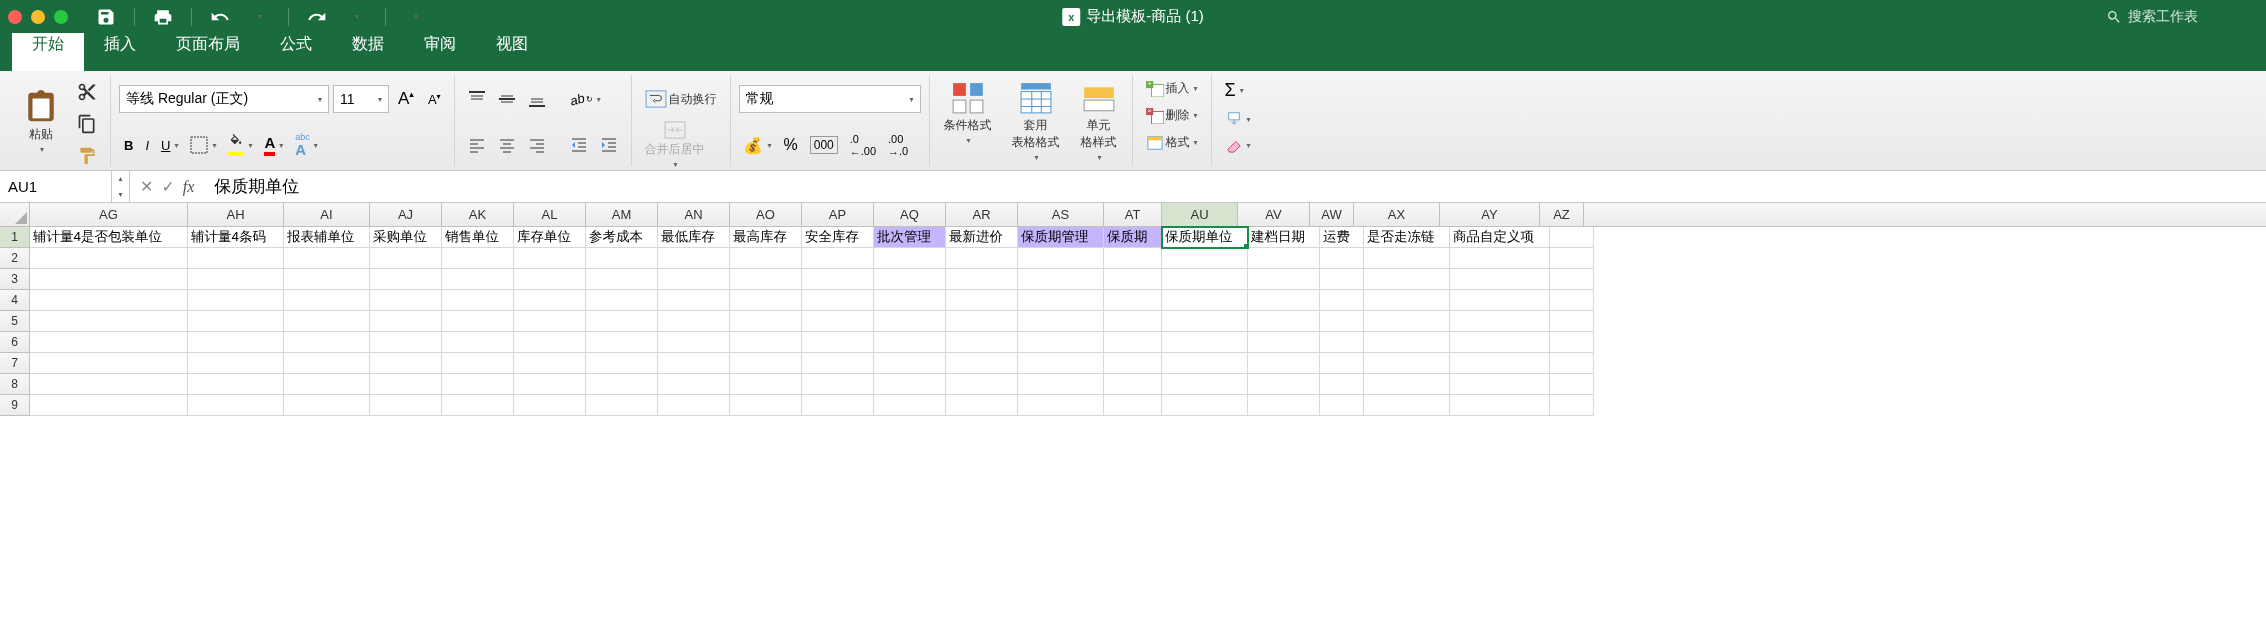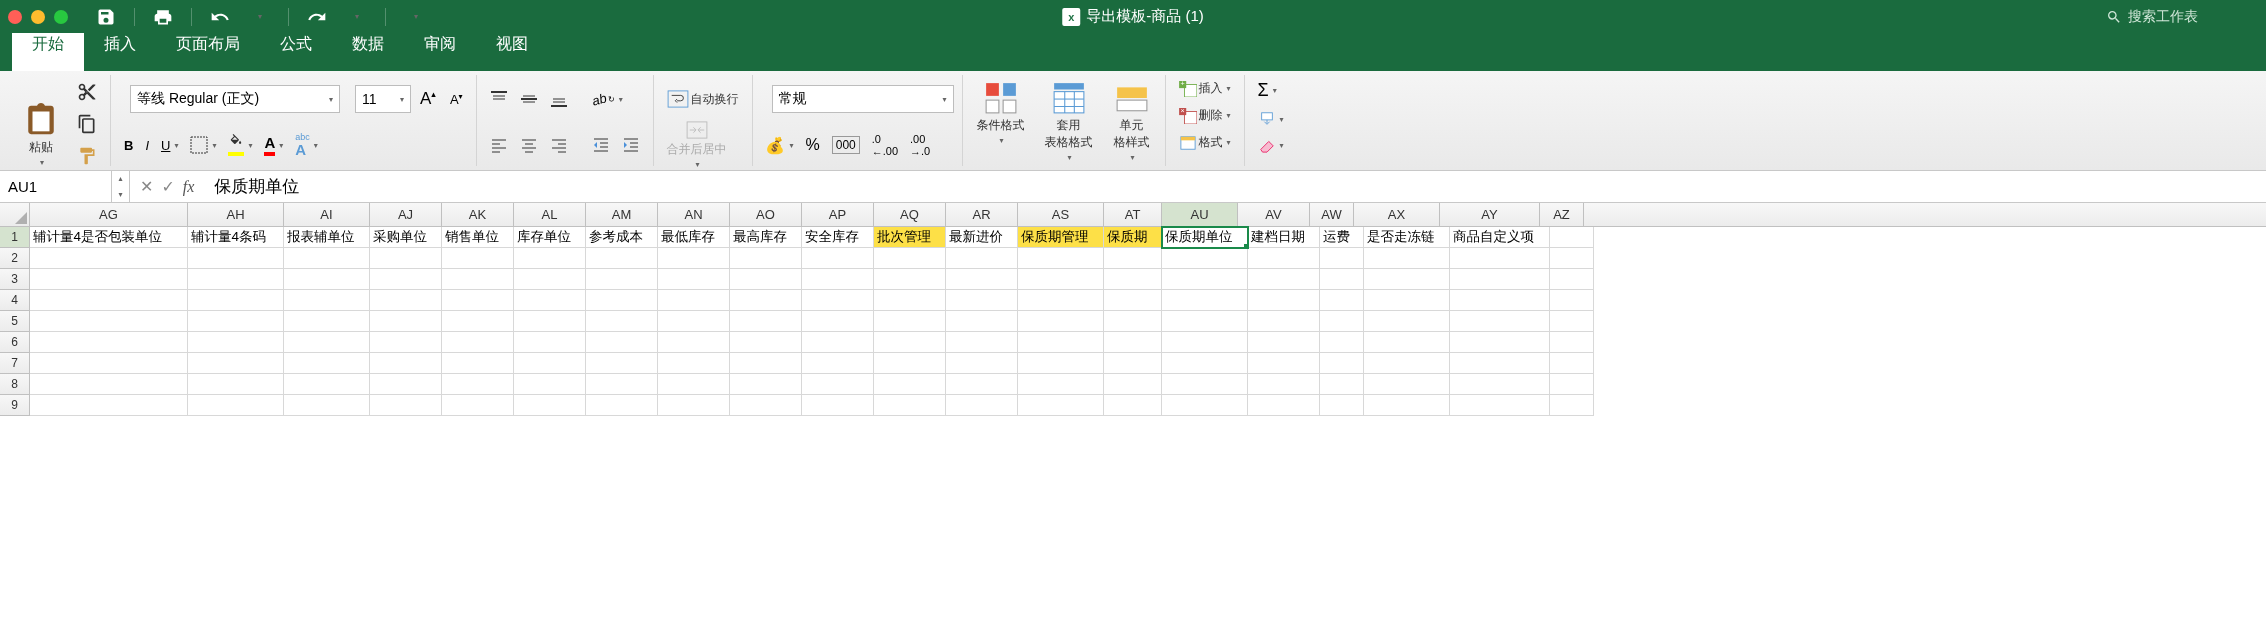--- a/index.html
+++ b/index.html
@@ -29,21 +29,21 @@
   .ribbon { height: 100px; background: linear-gradient(#f5f5f5,#e9e9e9); border-bottom: 1px solid #c8c8c8; display: flex; padding: 4px 8px; gap:0; }
   .group { display: flex; flex-direction: column; align-items: center; padding: 0 8px; border-right: 1px solid #d4d4d4; }
   .group:last-child { border-right:none; }
   .group-row { display:flex; align-items:center; gap:4px; height:44px;}
   .group-rows { display:flex; flex-direction:column; gap:2px; padding-top:2px;}
   .big-btn { display:flex; flex-direction:column; align-items:center; justify-content:center; gap:2px; padding:2px 6px; min-width:50px; }
   .ico { width:22px; height:22px; display:inline-flex; align-items:center; justify-content:center; }
   .ico-lg { width:34px; height:34px; }
   .btn { padding:2px 4px; border:1px solid transparent; display:inline-flex; align-items:center; gap:2px; cursor:pointer;}
   .dd-arrow { font-size:8px; color:#666; margin-left:2px;}
-  .combo { height:28px; border:1px solid #bdbdbd; background:#fff; display:flex; align-items:center; padding:0 6px; font-size:14px;margin-left:11px;}
+  .combo { height:28px; border:1px solid #bdbdbd; background:#fff; display:flex; align-items:center; padding:0 6px; font-size:14px;}
   .combo.font { width:210px; }
   .combo.size { width:56px; }
   .lbl-sm { font-size:12px; color:#333; }
   .row-btns { display:flex; gap:2px; align-items:center;}
   .underline-y { border-bottom:4px solid #ffff00; display:inline-block; padding-bottom:1px;}
   .underline-r { border-bottom:4px solid #ff0000; display:inline-block; padding-bottom:1px;}
   .disabled { color:#aaa;flex-direction:column; }
   
   
   .namebox-row { height:32px; display:flex; align-items:stretch; border-bottom:1px solid #c8c8c8; background:#fff; }
@@ -59,21 +59,21 @@
   .col-headers { display:flex; height:24px; background:linear-gradient(#f7f7f7,#ececec); border-bottom:1px solid #c0c0c0; }
   .corner { width:30px; border-right:1px solid #c0c0c0; background:linear-gradient(#f7f7f7,#ececec); position:relative;}
   .corner::after { content:""; position:absolute; right:2px; bottom:2px; border:6px solid transparent; border-bottom-color:#b0b0b0; border-right-color:#b0b0b0;}
   .ch { border-right:1px solid #c0c0c0; display:flex; align-items:center; justify-content:center; font-size:13px; color:#333; }
   .ch.sel { background:#d5e3cf; }
   .rows { }
   .row { display:flex; height:21px; }
   .rh { width:30px; border-right:1px solid #c0c0c0; border-bottom:1px solid #c0c0c0; background:linear-gradient(#f7f7f7,#ececec); display:flex; align-items:center; justify-content:center; font-size:12px; color:#333;}
   .rh.sel { background:#d5e3cf;}
   .cell { border-right:1px solid #d8d8d8; border-bottom:1px solid #d8d8d8; padding:0 3px; font-size:13.5px; display:flex; align-items:center; overflow:hidden; white-space:nowrap;}
-  .cell.hl { background:#fde047;font-family:Liberation Mono, monospace; }
+  .cell.hl { background:#c4b5fd;font-family:Liberation Mono, monospace; }
   .cell.selected { outline:2px solid #1a8a4a; outline-offset:-1px; position:relative; z-index:2; background:#fff;}
   .cell.selected::after { content:""; position:absolute; right:-3px; bottom:-3px; width:6px; height:6px; background:#1a8a4a; }
 </style>
 </head>
 <body>
 
 <div class="titlebar">
   <div class="traffic-lights">
     <div class="tl red"></div>
     <div class="tl yel"></div>
@@ -126,21 +126,21 @@
     <div class="tab">页面布局</div>
     <div class="tab">公式</div>
     <div class="tab">数据</div>
     <div class="tab">审阅</div>
     <div class="tab">视图</div>
   </div>
 
 <div class="ribbon">
 
   <div class="group">
-    <div style="display:flex;gap:6px;align-items:flex-end;">
+    <div style="display:flex;gap:6px;align-items:center;">
       <div class="big-btn">
         <span class="ico ico-lg">
             <svg viewBox="0 0 24 24">
               <path fill="#8a5a28" d="M19 2h-4.18C14.4.84 13.3 0 12 0c-1.3 0-2.4.84-2.82 2H5c-1.1 0-2 .9-2 2v16c0 1.1.9 2 2 2h14c1.1 0 2-.9 2-2V4c0-1.1-.9-2-2-2z"></path>
               <rect x="6" y="6" width="12" height="14" fill="#fff"></rect>
             </svg>
           </span>
         <span class="lbl-sm">粘贴</span>
         <span class="dd-arrow">▾</span>
       </div>

